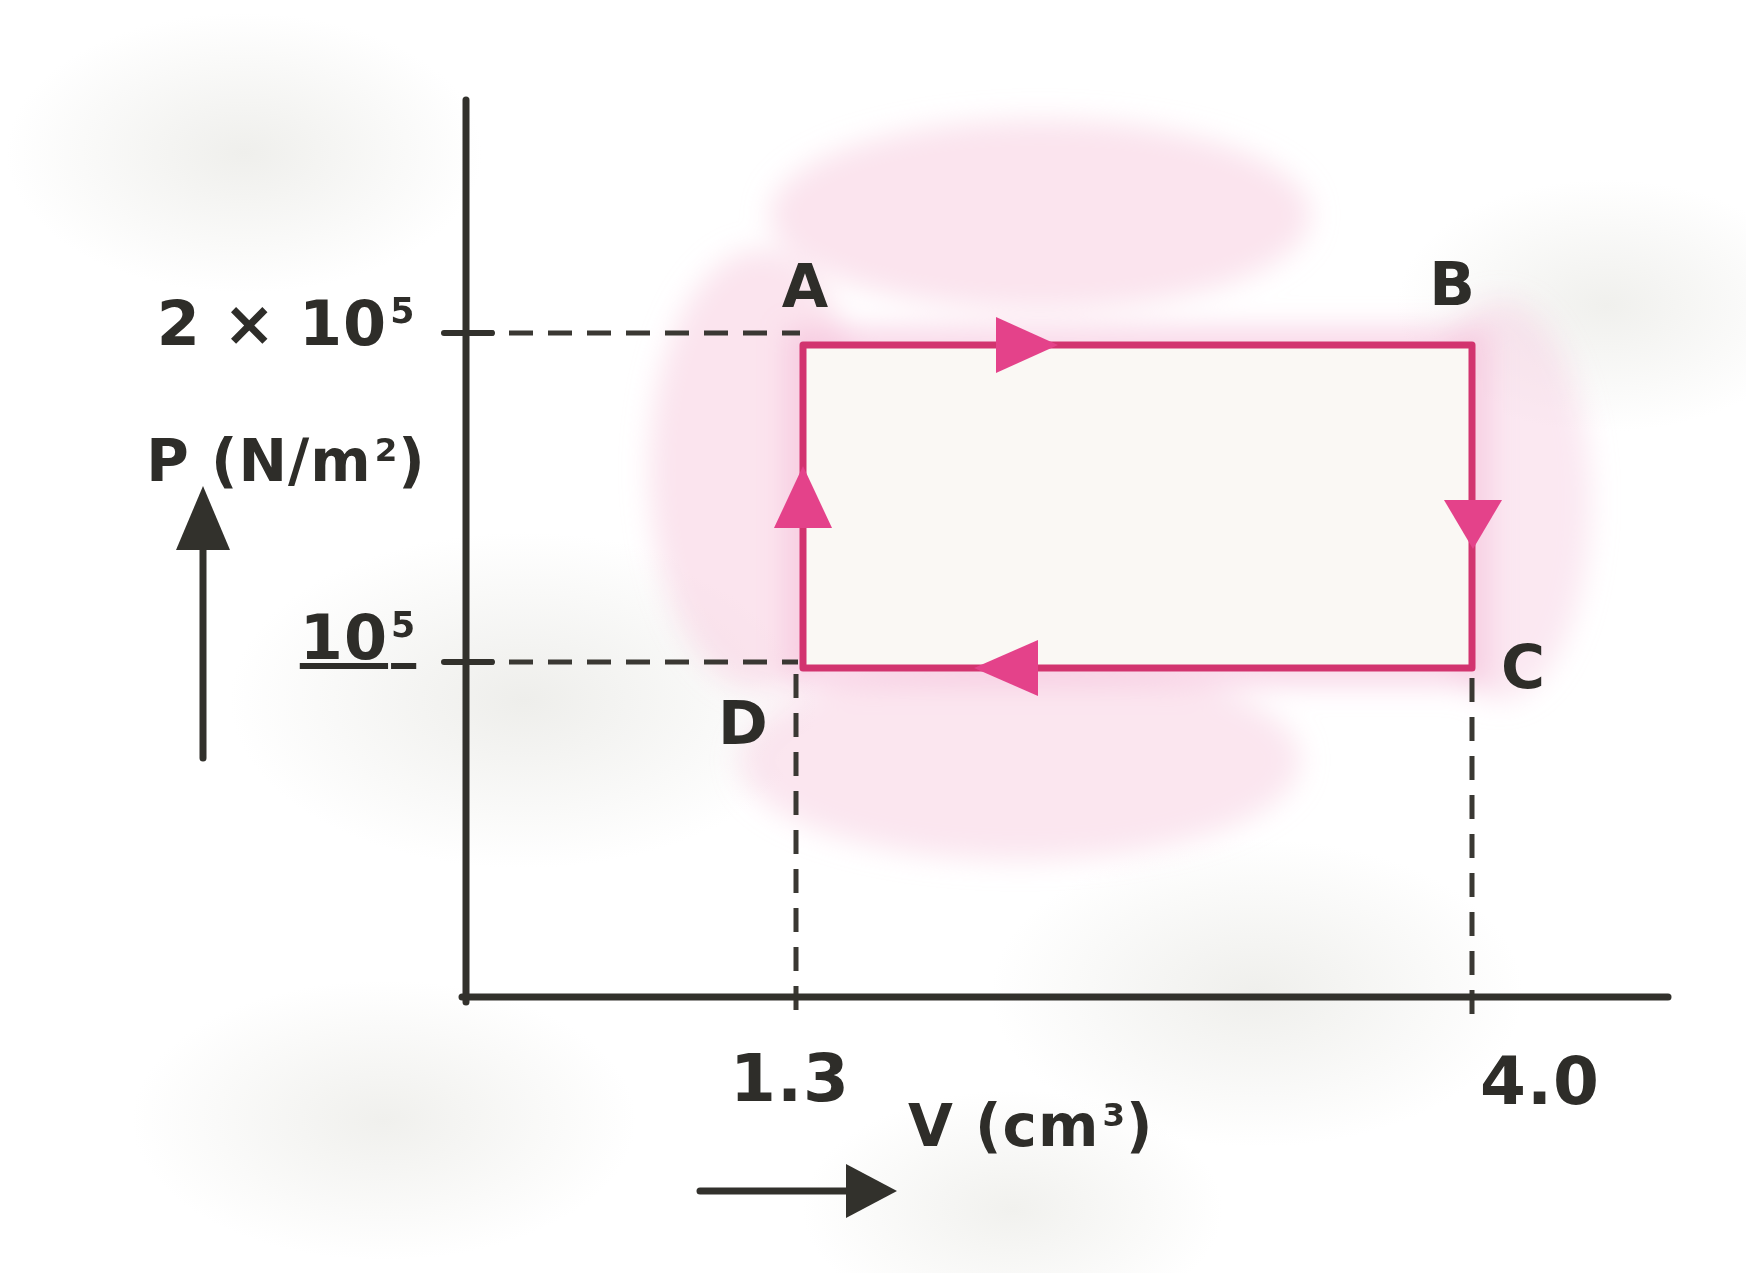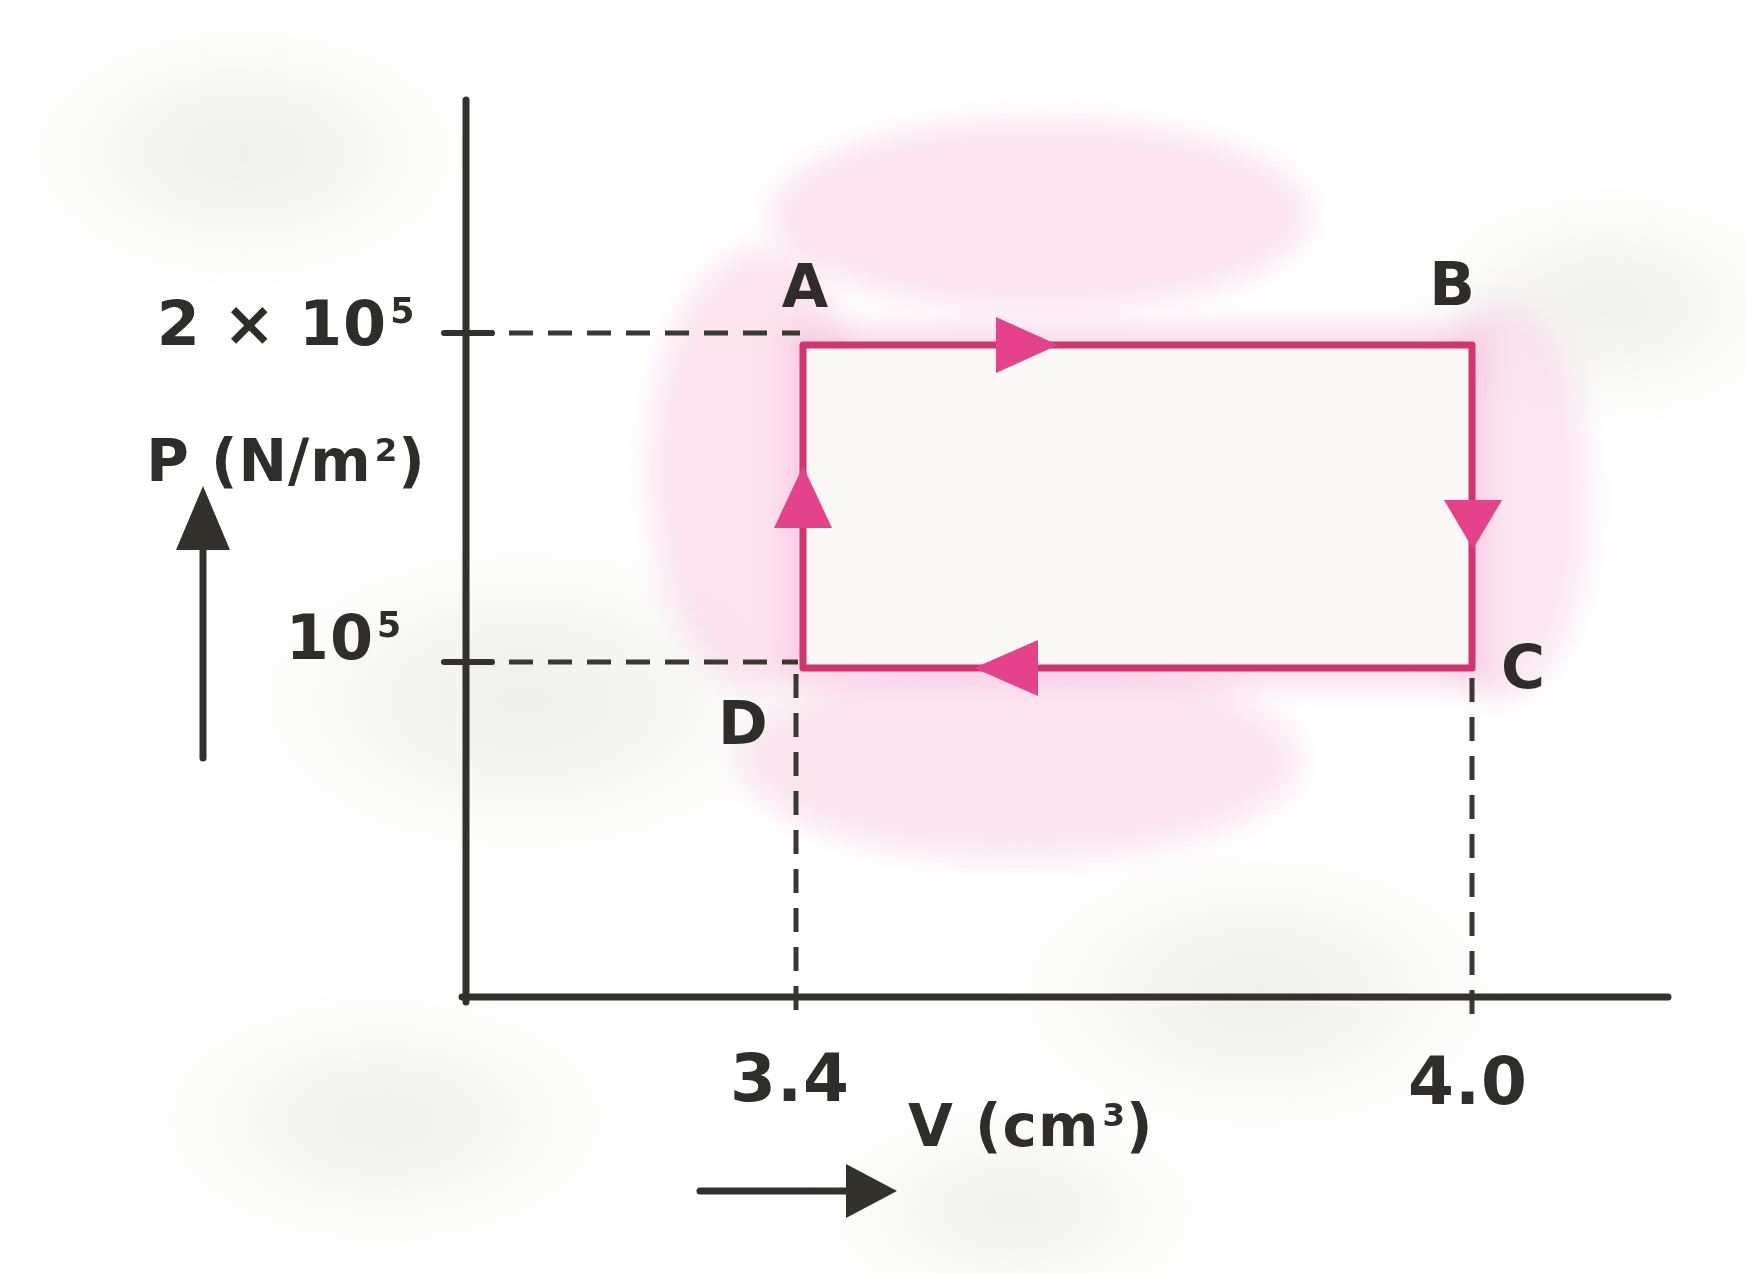--- a/index.html
+++ b/index.html
@@ -85,32 +85,32 @@
 
     <polygon points="1058,345 996,317 996,373" fill="#e4428a"></polygon>
     <polygon points="1473,549 1444,500 1502,500" fill="#e4428a"></polygon>
     <polygon points="974,668 1038,640 1038,696" fill="#e4428a"></polygon>
     <polygon points="803,466 774,528 832,528" fill="#e4428a"></polygon>
   </svg>
 
   <div class="lbl" style="left:286px;top:324px;">
     <span>2 × 10</span><sup>5</sup>
   </div>
-  <div class="lbl" style="left:344px;top:638px;">
+  <div class="lbl" style="left:358px;top:638px;text-decoration:underline;">
     <span>10</span><sup>5</sup>
   </div>
 
   <div class="lbl small" style="left:286px;top:461px;">
     <span>P (N/m</span><sup>2</sup><span>)</span>
   </div>
   <div class="lbl small left-anchor" style="left:908px;top:1126px;">
     <span>V (cm</span><sup>3</sup><span>)</span>
   </div>
 
-  <div class="lbl xtick" style="left:790px;top:1079px;">3.4</div>
-  <div class="lbl xtick" style="left:1468px;top:1082px;text-align:center;">4.0</div>
+  <div class="lbl xtick" style="left:790px;top:1079px;">1.3</div>
+  <div class="lbl xtick" style="left:1540px;top:1082px;text-align:center;">4.0</div>
 
   <div class="lbl corner" style="left:805px;top:286px;">A</div>
   <div class="lbl corner" style="left:1452px;top:284px;">B</div>
   <div class="lbl corner" style="left:1523px;top:667px;">C</div>
   <div class="lbl corner" style="left:743px;top:723px;">D</div>
 
 </div>
 
 </body></html>

